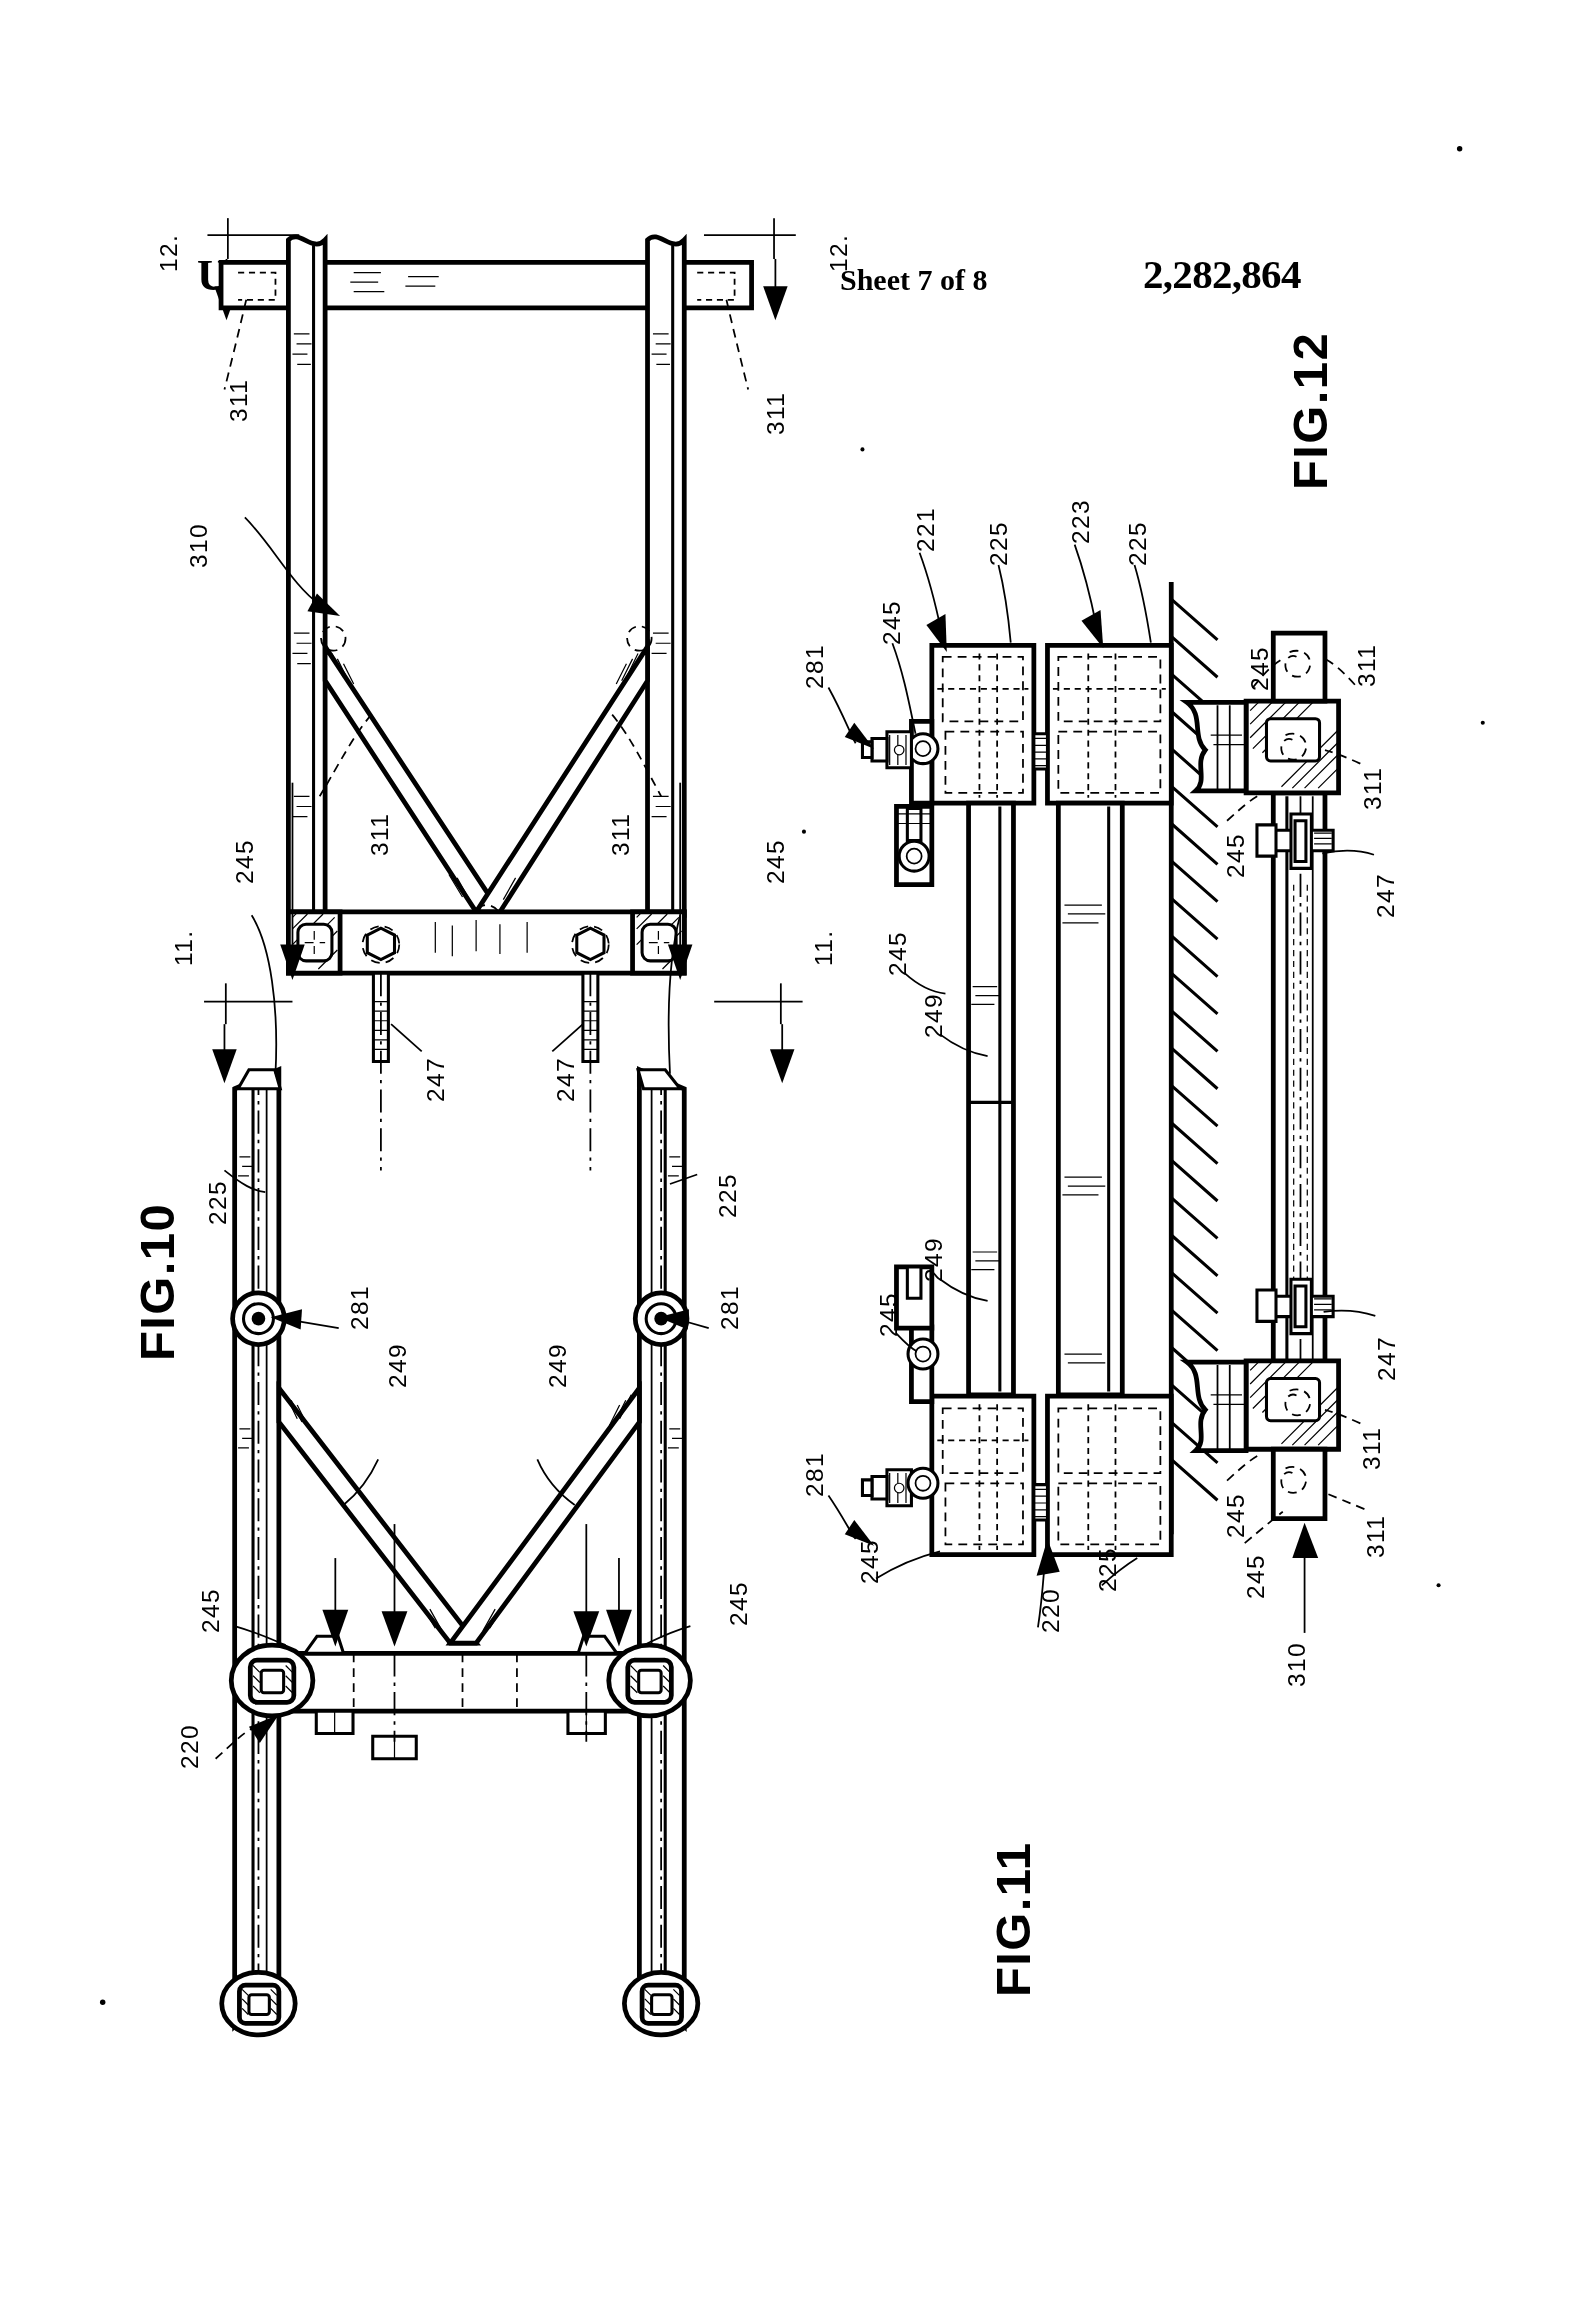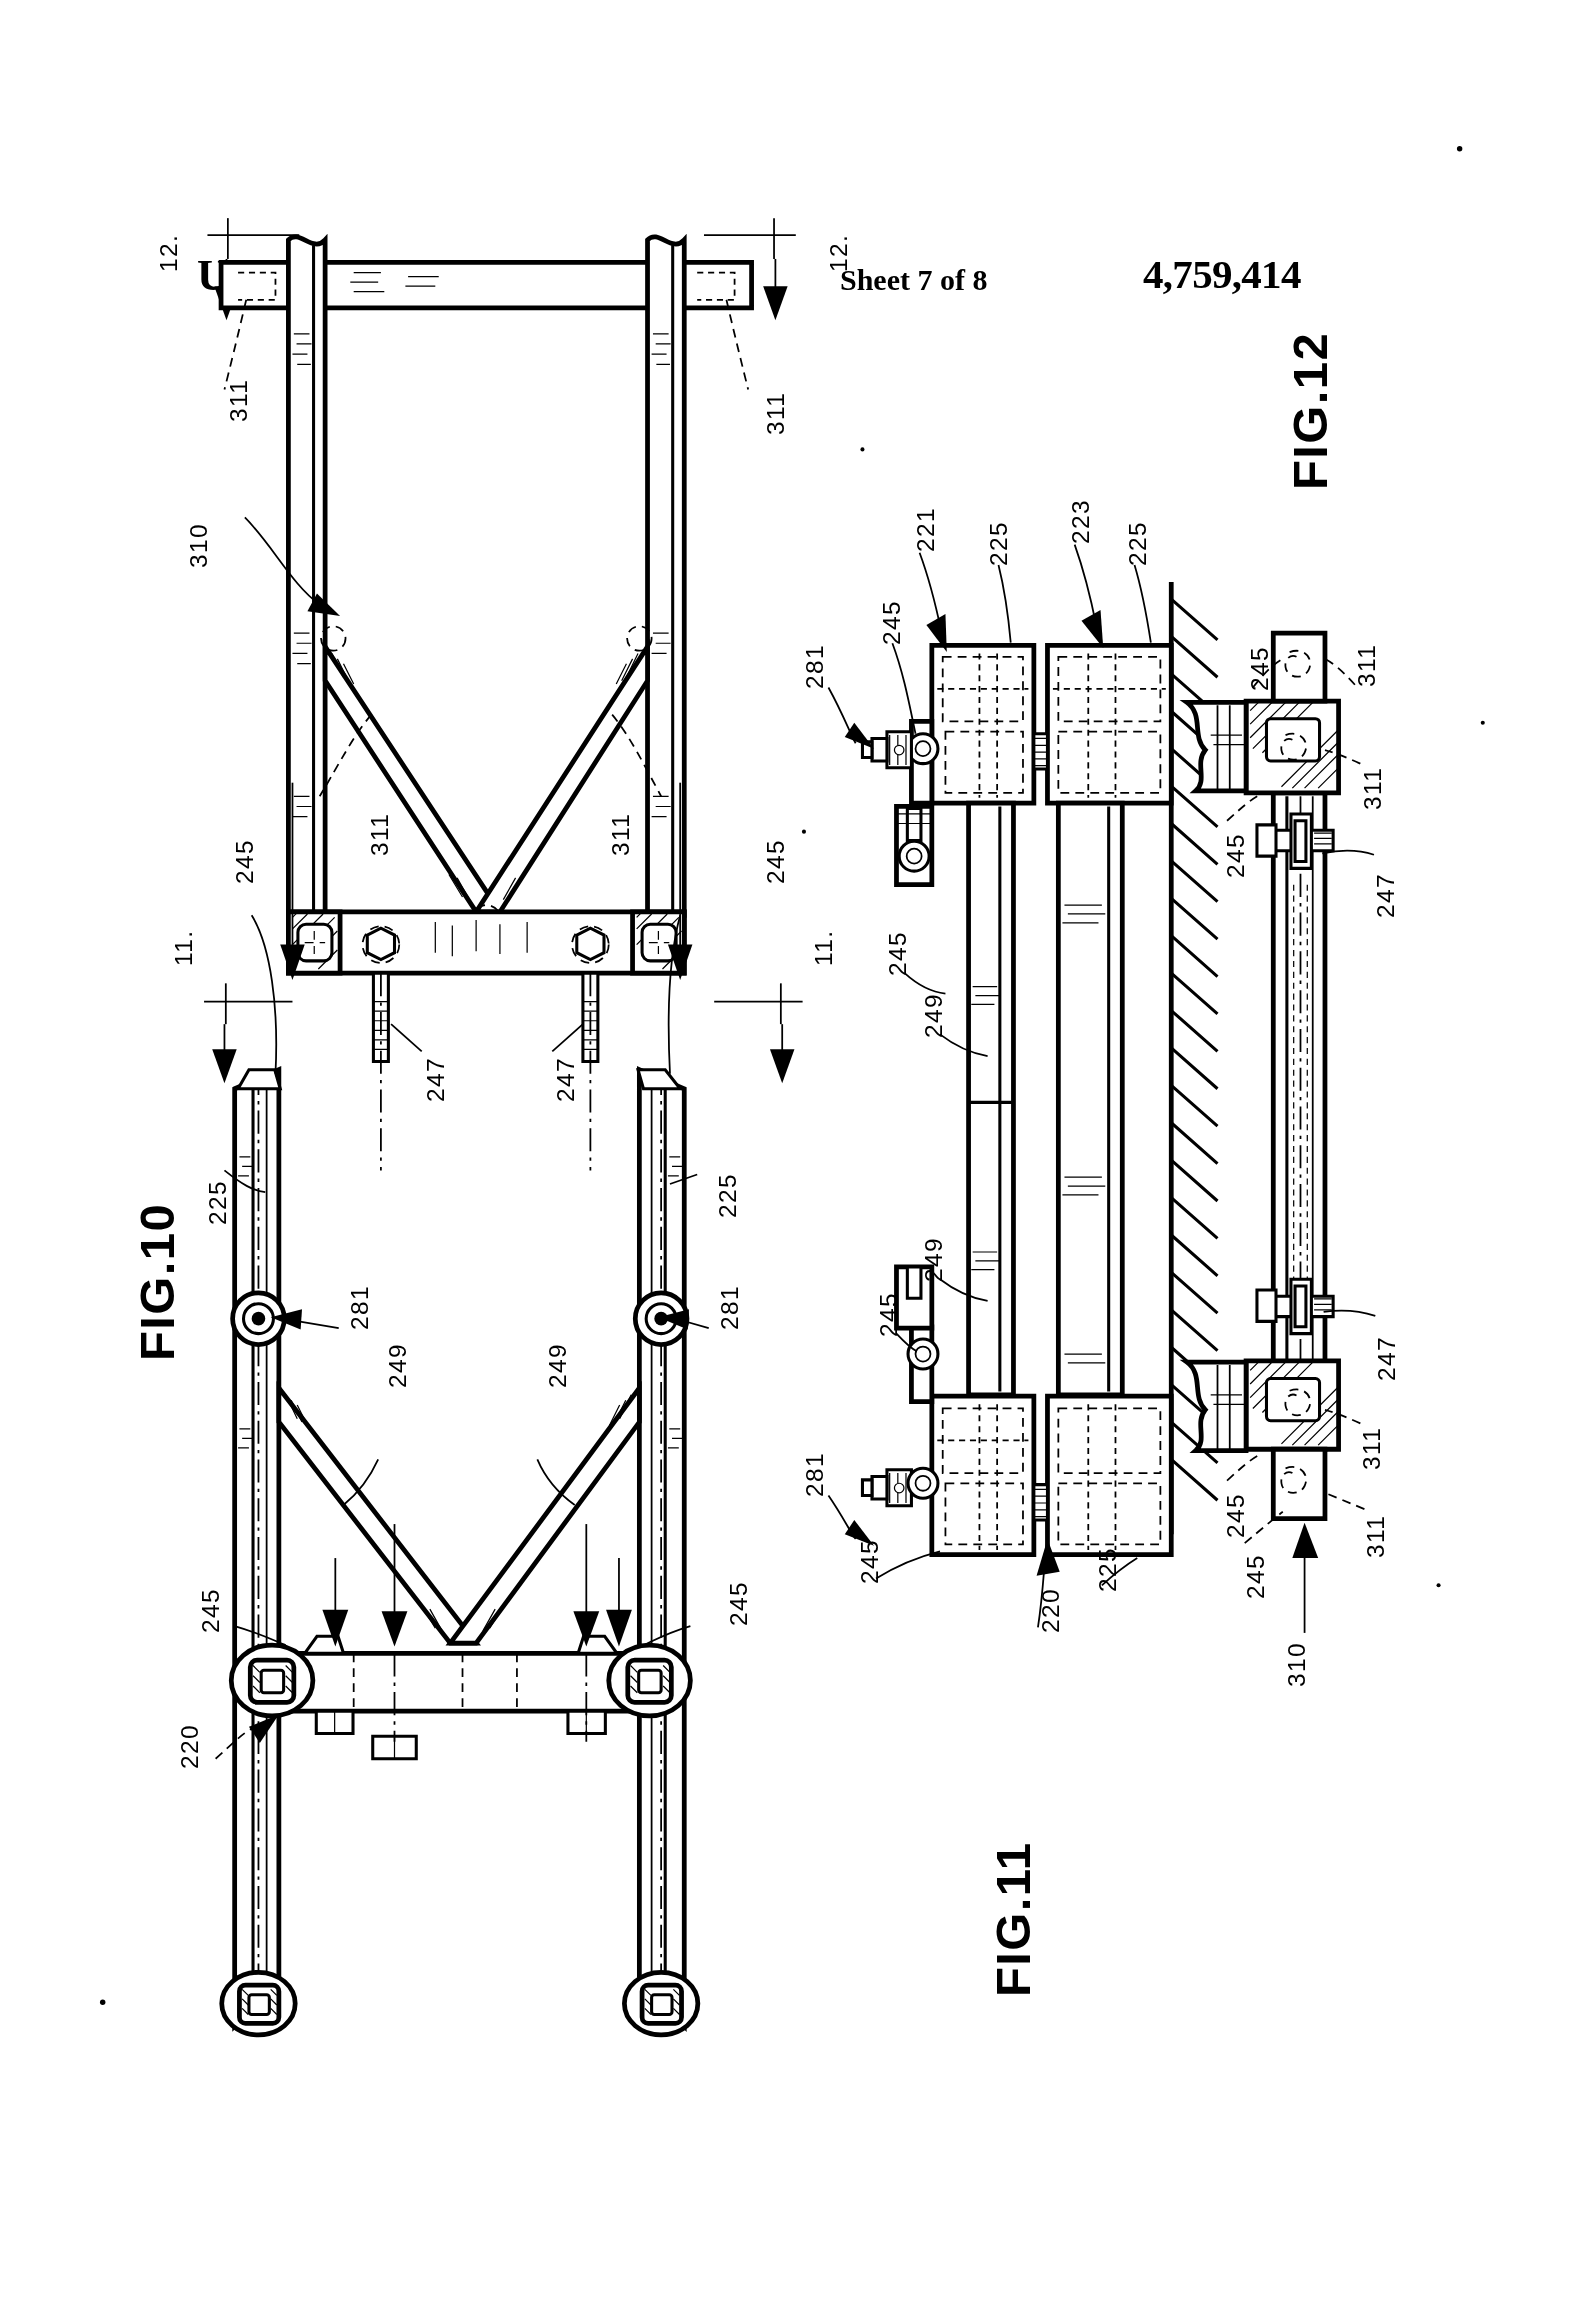--- a/index.html
+++ b/index.html
@@ -33,21 +33,21 @@
   .fillw{fill:#ffffff;}
   .fillk{fill:#000000;}
 </style>
 </head>
 <body>
 
 <div id="hdr">
   <div class="cell" id="hdr-title">U.S. Patent</div>
   <div class="cell" id="hdr-date">Jul. 26, 1988</div>
   <div class="cell" id="hdr-sheet">Sheet 7 of 8</div>
-  <div class="cell" id="hdr-num">4,759,414</div>
+  <div class="cell" id="hdr-num">2,282,864</div>
 </div>
 
 <svg width="1578" height="2319" viewBox="0 0 2320 3408">
 
 <g>
 
   <g>
     <path class="ln thn" d="M305 345 L440 345"></path>
     <path class="ln thn" d="M335 320 L335 380"></path>
     <path class="ln thn" d="M333 380 L333 430"></path>

